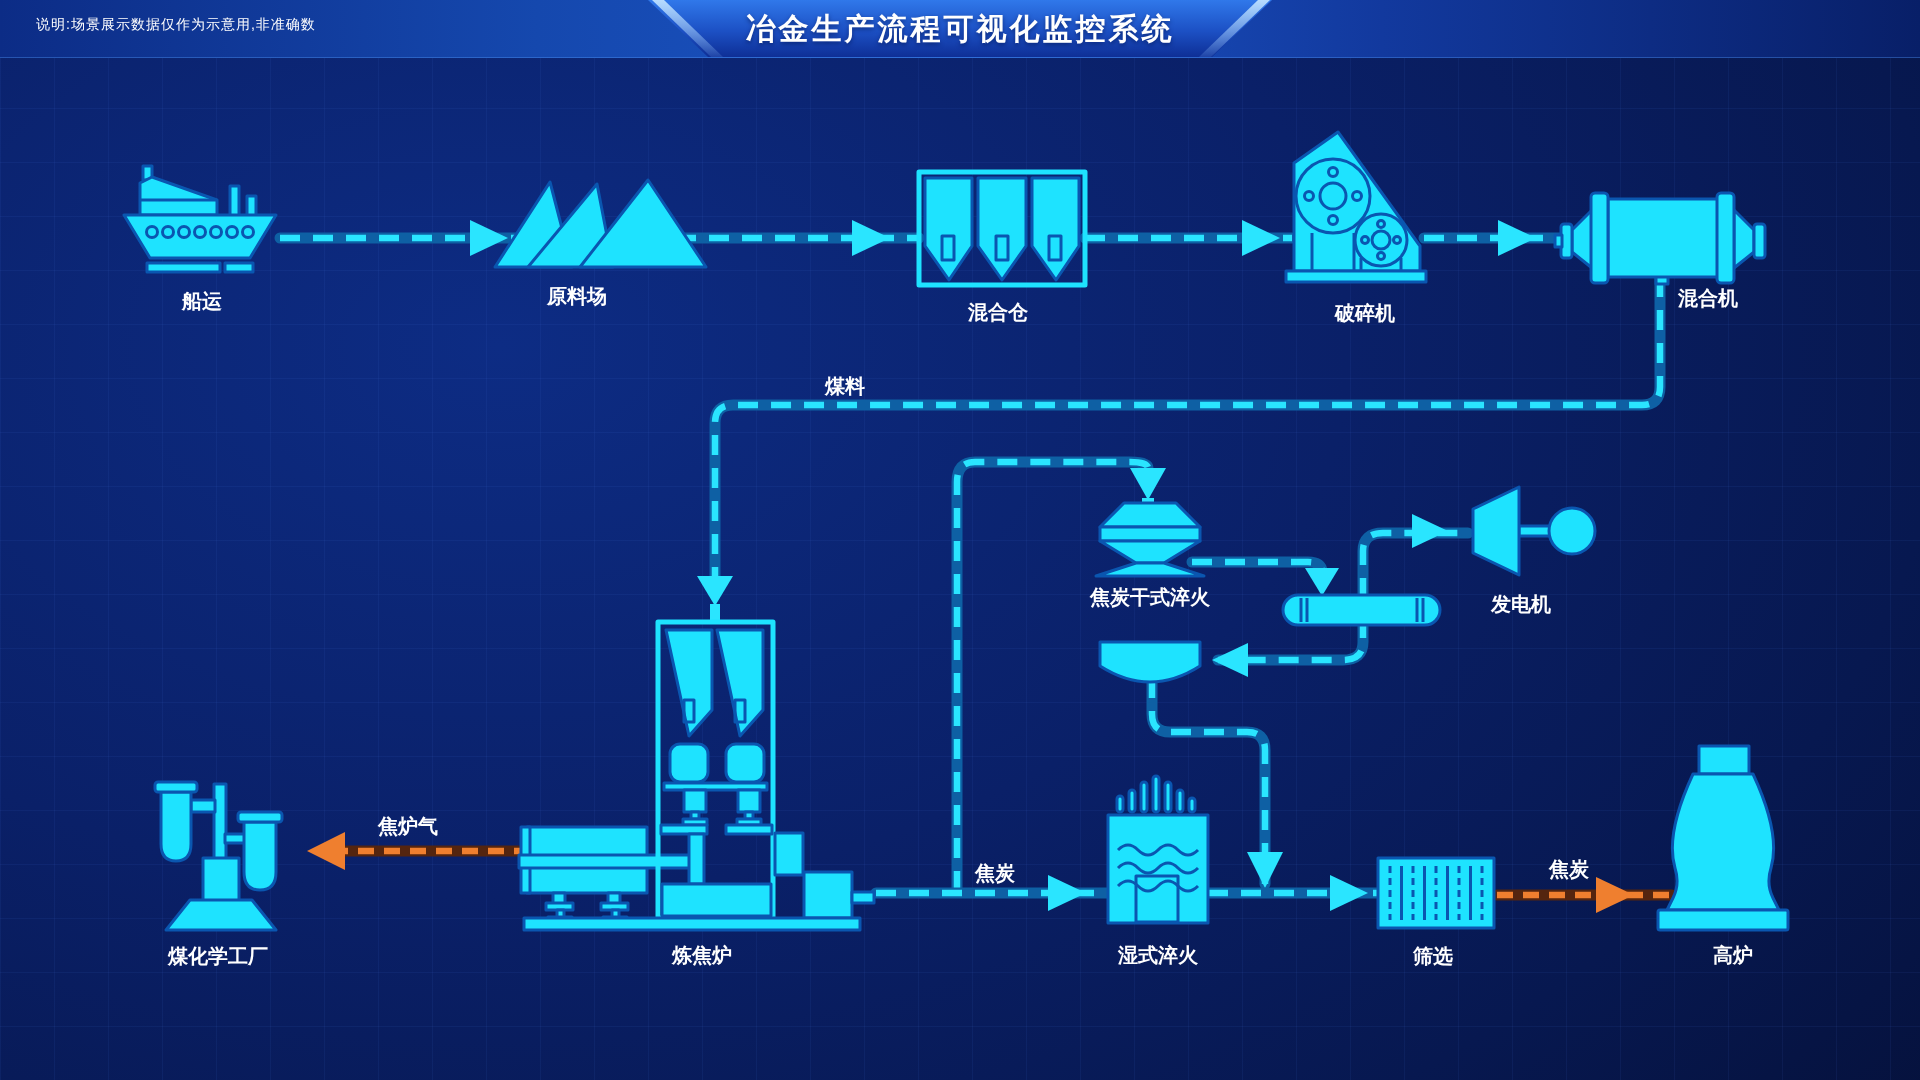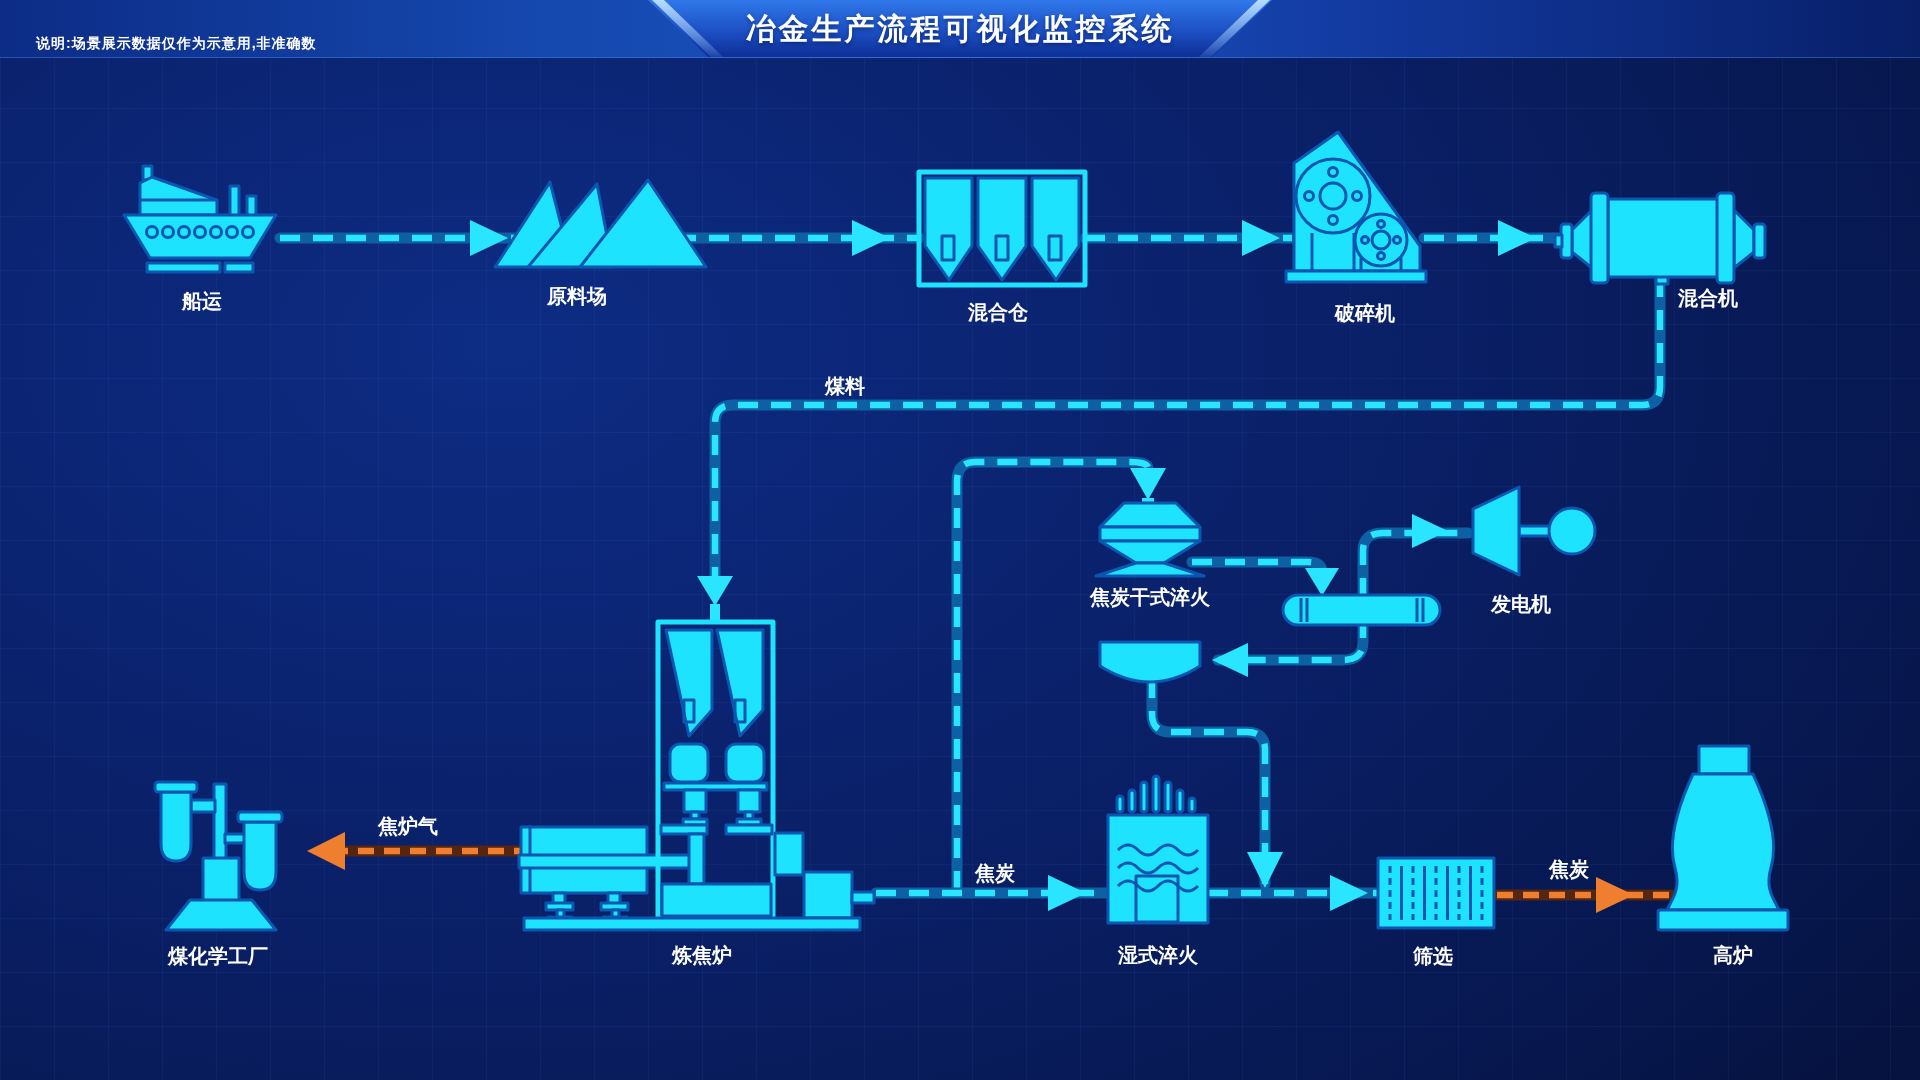--- a/index.html
+++ b/index.html
@@ -21,21 +21,21 @@
   .streak{position:absolute;top:0;height:57px;width:12px;
     background:linear-gradient(180deg,rgba(190,225,255,.95),rgba(120,180,255,.15));}
   .streak.left{left:652px;transform:skewX(46deg);transform-origin:top left;}
   .streak.right{left:1258px;transform:skewX(-46deg);transform-origin:top left;}
   .header-title{
     position:absolute;top:0;left:0;width:1920px;height:57px;line-height:57px;
     text-align:center;color:#fff;font-size:30px;font-weight:bold;letter-spacing:3px;
     text-shadow:0 2px 4px rgba(0,20,80,.6);
   }
   .header-note{
-    position:absolute;top:35px;left:36px;color:#fff;font-size:14px;font-weight:bold;
+    position:absolute;top:16px;left:36px;color:#fff;font-size:14px;font-weight:normal;
     letter-spacing:1px;z-index:6;
   }
   svg.diagram{position:absolute;top:0;left:0;}
   .track{stroke:#0e60a4;stroke-width:11;fill:none;stroke-linejoin:round;stroke-linecap:round;}
   .dash{stroke:#2ae5ff;stroke-width:6.5;fill:none;stroke-dasharray:20 13;stroke-linecap:butt;stroke-linejoin:round;}
   .track-o{stroke:#54250f;stroke-width:11;fill:none;stroke-linecap:round;}
   .dash-o{stroke:#ef7f2f;stroke-width:6.5;fill:none;stroke-dasharray:16 10;stroke-linecap:butt;}
   .arr{fill:#2ae5ff;stroke:none;}
   .arr-o{fill:#ef7f2f;stroke:none;}
   .fc{fill:#1ee3ff;stroke:#0a56b0;stroke-width:3;stroke-linejoin:round;}

